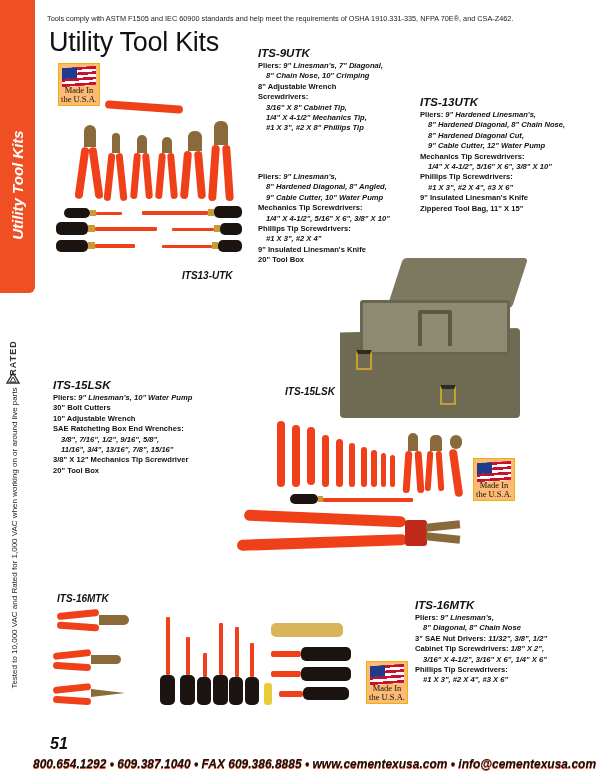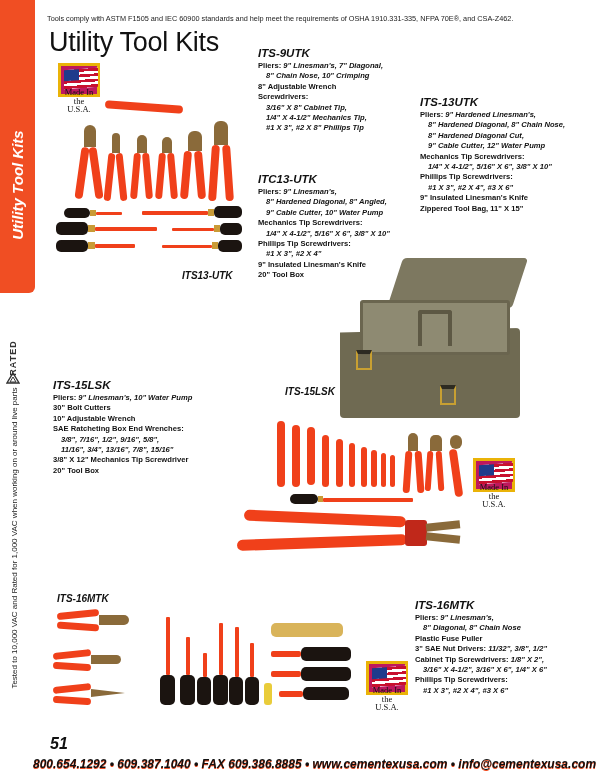--- a/index.html
+++ b/index.html
@@ -32,21 +32,21 @@
 
   .kit-block { font-size: 7.6px; line-height: 10.4px; font-weight: bold; color: #111; }
   .kit-title { font-size: 11.5px; font-style: italic; font-weight: bold; line-height: 14px; margin-bottom: 1px; }
   .kit-line .lbl { font-weight: bold; font-style: normal; }
   .kit-line .val { font-style: italic; font-weight: bold; }
   .kit-line.indent { padding-left: 8px; font-style: italic; }
 
   .img-label { font-style: italic; font-weight: bold; font-size: 10px; }
 
   .usa-badge {
-    position: absolute; width: 42px; height: 34px; border: 3px solid #eab308; background: #be185d;
+    position: absolute; width: 42px; height: 43px; border: 1px solid #eab308; background: #fdba74;
     box-sizing: border-box;
   }
   .usa-badge .flag {
     position: absolute; left: 3px; top: 3px; width: 34px; height: 19px;
     background: repeating-linear-gradient(#c8102e 0 2.7px, #fff 2.7px 5.4px);
     transform: skewY(-4deg);
   }
   .usa-badge .flag::before {
     content: ""; position: absolute; left: 0; top: 0; width: 15px; height: 11px; background: #1f3b8c;
   }
@@ -184,21 +184,20 @@
   <div class="kit-line indent">9" Cable Cutter, 12" Water Pump</div>
   <div class="kit-line">Mechanics Tip Screwdrivers:</div>
   <div class="kit-line indent">1/4" X 4-1/2", 5/16" X 6", 3/8" X 10"</div>
   <div class="kit-line">Phillips Tip Screwdrivers:</div>
   <div class="kit-line indent">#1 X 3", #2 X 4", #3 X 6"</div>
   <div class="kit-line">9" Insulated Linesman's Knife</div>
   <div class="kit-line">Zippered Tool Bag, 11" X 15"</div>
 </div>
 
 <div class="abs kit-block" style="left:258px;top:172px;width:180px">
-  <div class="kit-title">ITC13-UTK</div>
   <div class="kit-line"><span class="lbl">Pliers: </span><span class="val">9" Linesman's,</span></div>
   <div class="kit-line indent">8" Hardened Diagonal, 8" Angled,</div>
   <div class="kit-line indent">9" Cable Cutter, 10" Water Pump</div>
   <div class="kit-line">Mechanics Tip Screwdrivers:</div>
   <div class="kit-line indent">1/4" X 4-1/2", 5/16" X 6", 3/8" X 10"</div>
   <div class="kit-line">Phillips Tip Screwdrivers:</div>
   <div class="kit-line indent">#1 X 3", #2 X 4"</div>
   <div class="kit-line">9" Insulated Linesman's Knife</div>
   <div class="kit-line">20" Tool Box</div>
 </div>
@@ -308,21 +307,20 @@
 </div>
 <div class="usa-badge" style="left:366px;top:661px">
   <div class="flag"></div>
   <div class="txt"><span>Made In</span><br><span>the U.S.A.</span></div>
 </div>
 
 <div class="abs kit-block" style="left:415px;top:598px;width:188px">
   <div class="kit-title">ITS-16MTK</div>
   <div class="kit-line"><span class="lbl">Pliers: </span><span class="val">9" Linesman's,</span></div>
   <div class="kit-line indent">8" Diagonal, 8" Chain Nose</div>
-  <div class="kit-line">Plastic Fuse Puller</div>
   <div class="kit-line"><span class="lbl">3" SAE Nut Drivers: </span><span class="val">11/32", 3/8", 1/2"</span></div>
   <div class="kit-line"><span class="lbl">Cabinet Tip Screwdrivers: </span><span class="val">1/8" X 2",</span></div>
   <div class="kit-line indent">3/16" X 4-1/2", 3/16" X 6", 1/4" X 6"</div>
   <div class="kit-line">Phillips Tip Screwdrivers:</div>
   <div class="kit-line indent">#1 X 3", #2 X 4", #3 X 6"</div>
 </div>
 
 <div class="abs footer-page">51</div>
 <div class="abs footer-contact">800.654.1292 • 609.387.1040 • FAX 609.386.8885 • www.cementexusa.com • info@cementexusa.com</div>
 

